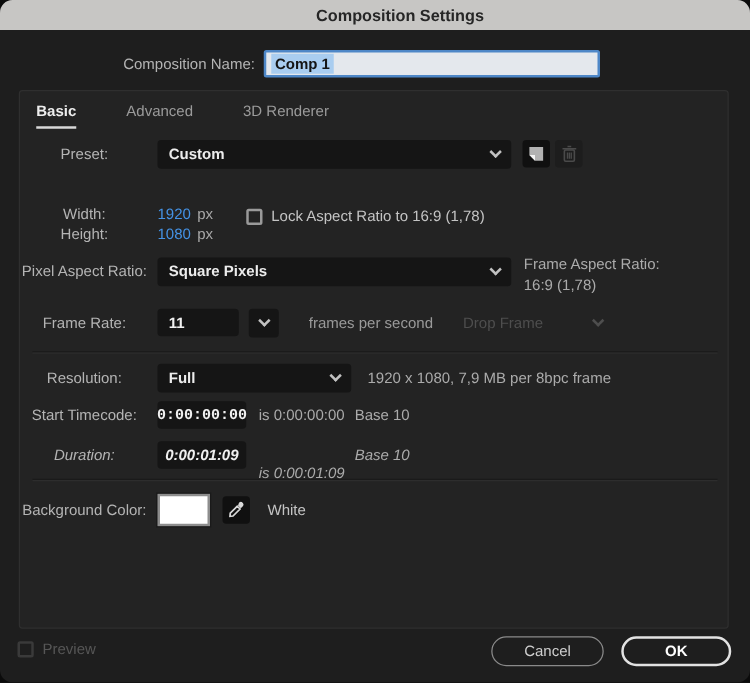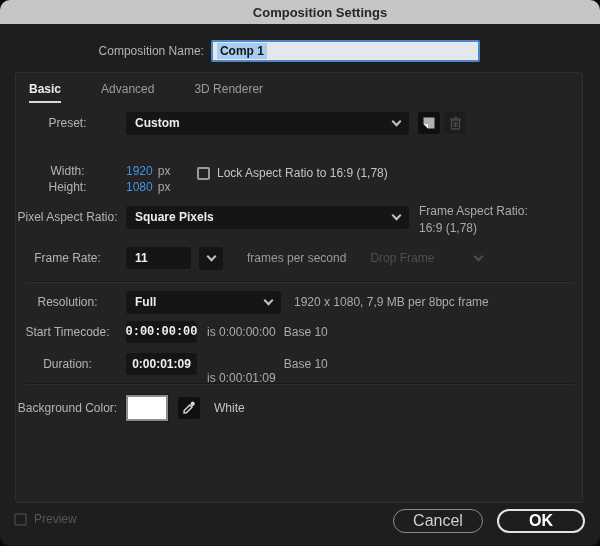--- a/index.html
+++ b/index.html
@@ -56,21 +56,21 @@
   .cb { width:13px; height:13px; border:2px solid #9a9a9a; border-radius:2px; background:transparent; flex:none; }
   .sep { position:absolute; left:10px; width:548px; height:0; border-top:1px solid #1a1a1a; border-bottom:1px solid #2d2d2d; }
   .iconbtn { width:22px; height:22px; background:#101010; border-radius:3px;
     display:flex; align-items:center; justify-content:center; flex:none; }
   
   #footer-preview { position:absolute; left:14px; top:512px; display:flex; align-items:center; gap:7px; }
   #footer-preview .cb { border-color:#3a3a3a; }
   #footer-preview .lbl { color:#565656; }
   .pill {
     position:absolute; top:509px; height:24px; border-radius:12px; background:transparent;
-    display:flex; align-items:center; justify-content:center; font-size:16px;
+    display:flex; align-items:center; justify-content:center; font-size:12px;
   }
   #cancel-btn { left:393px; width:90px; border:1px solid #8a8a8a; color:#cfcfcf; }
   #ok-btn { left:497px; width:88px; border:2px solid #e2e2e2; color:#ffffff; font-weight:bold; }
   .info { color:#ababab; }
   .dim-text { color:#4e4e4e; }
   #frame-aspect { position:absolute; left:403px; top:130px; line-height:17px; color:#ababab; }
   #swatch { width:42px; height:26px; border:2px solid #8d8d8d; outline:1px solid #1a1a1a; }
 </style>
 </head>
 <body>
@@ -177,21 +177,21 @@
 
     <div class="row" style="top:247px;">
       <span class="lbl">Start Timecode:</span>
       <div class="field" style="width:71px; justify-content:center;font-family:Liberation Mono, monospace;">
         <span>0:00:00:00</span>
       </div>
       <span class="info" style="margin-left:10px;">is 0:00:00:00</span>
       <span class="info" style="margin-left:8px;">Base 10</span>
     </div>
 
-    <div class="row" style="top:279px;">
+    <div class="row" style="top:279px;font-style:italic;">
       <span class="lbl">Duration:</span>
       <div class="field" style="width:71px; justify-content:center;">
         <span>0:00:01:09</span>
       </div>
       <span class="info" style="margin-left:10px;margin-top:28px;">is 0:00:01:09</span>
       <span class="info" style="margin-left:8px;">Base 10</span>
     </div>
 
     <div class="sep" style="top:310px;"></div>
 

